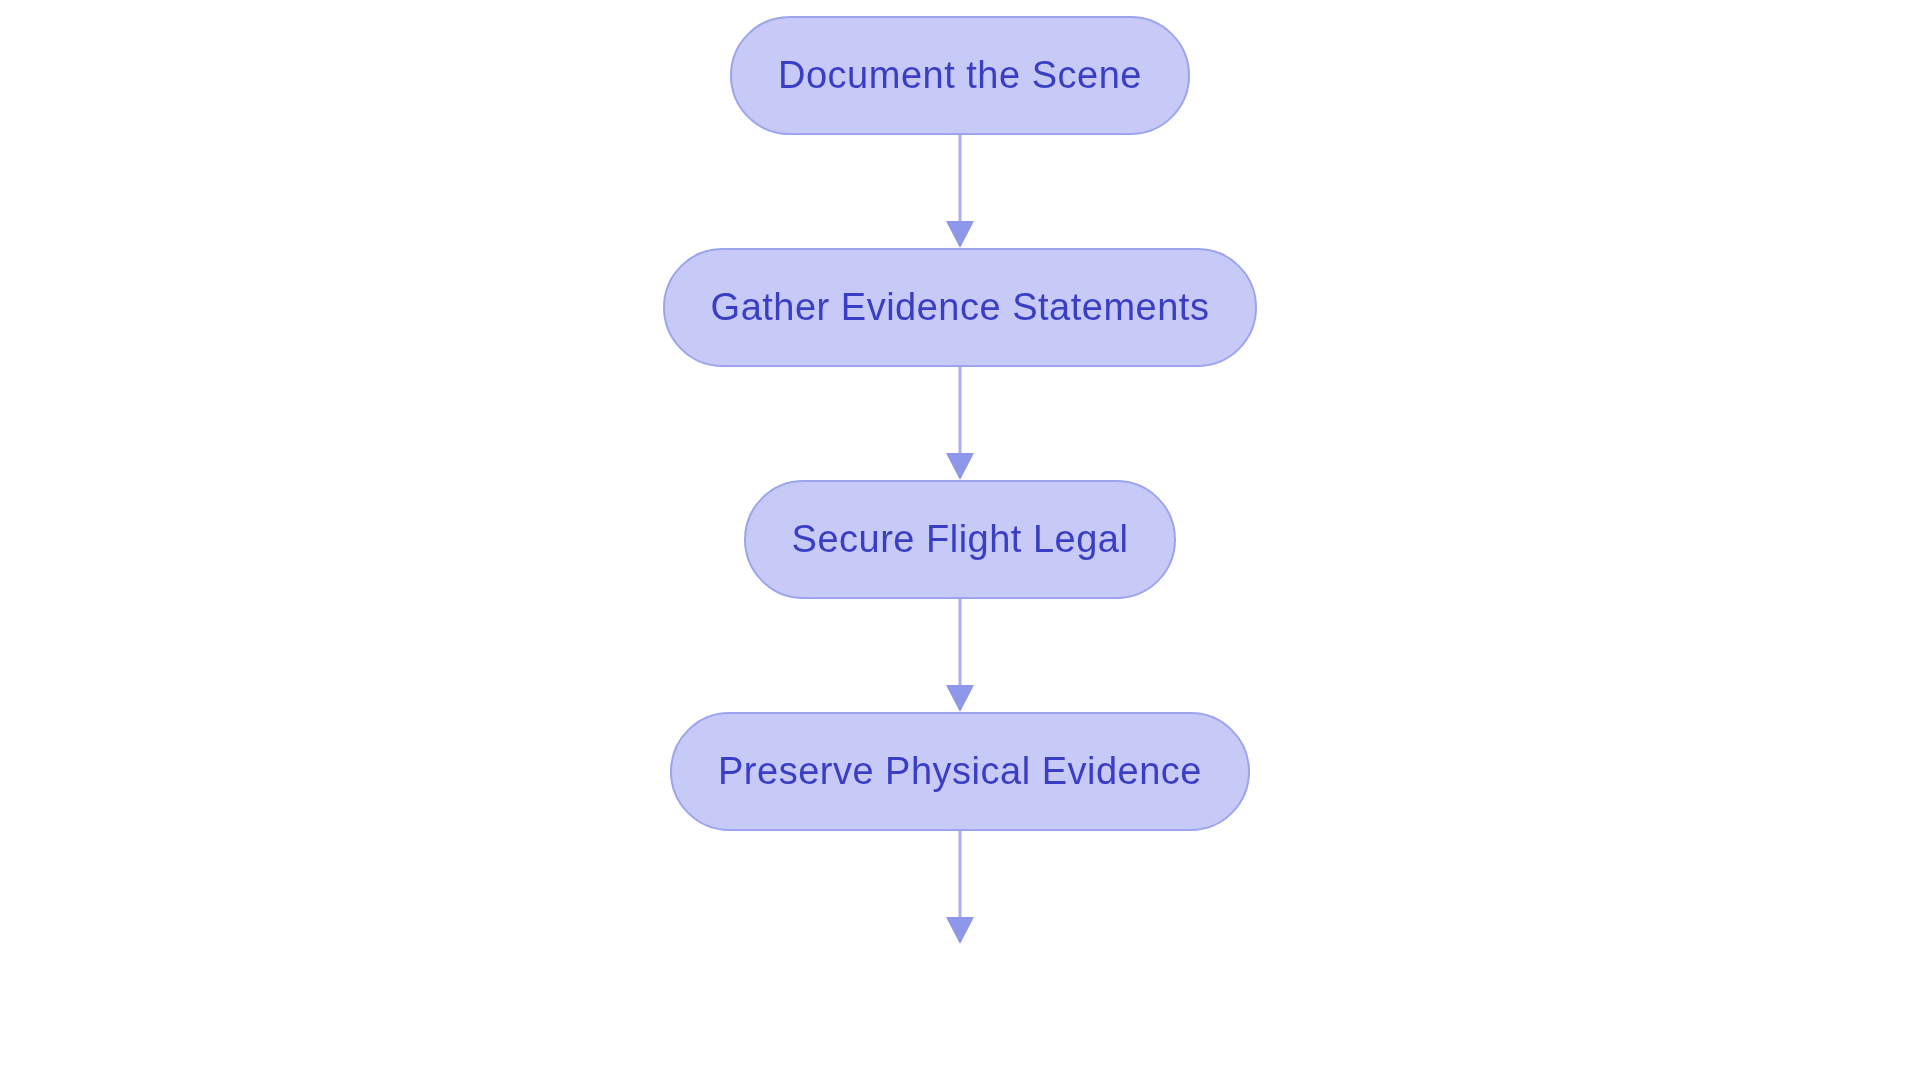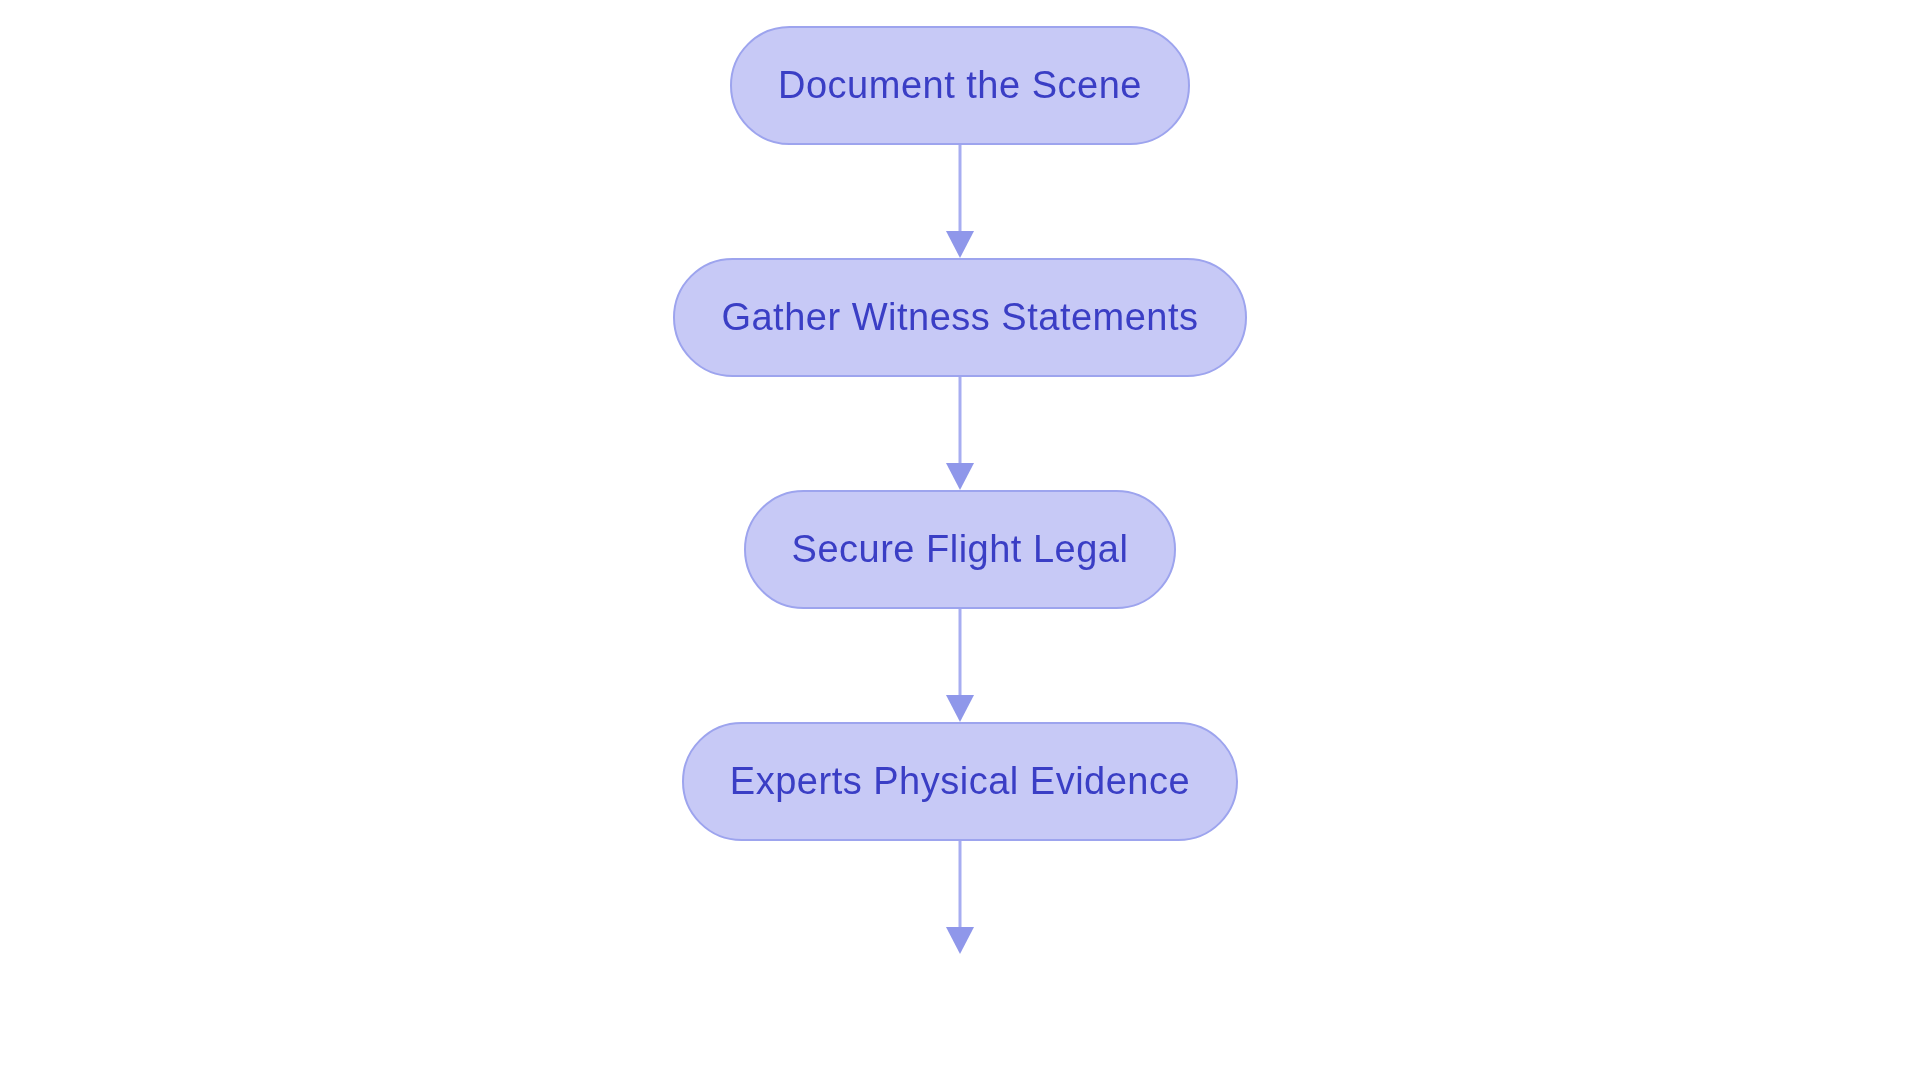--- a/index.html
+++ b/index.html
@@ -10,21 +10,21 @@
   .canvas {
     position: relative;
     width: 1920px;
     height: 1083px;
     background: #ffffff;
     overflow: hidden;
     font-family: "Liberation Sans", sans-serif;
     display: flex;
     flex-direction: column;
     align-items: center;
-    padding-top: 26px;
+    padding-top: 16px;
     box-sizing: border-box;
   }
   .flow-node {
     box-sizing: border-box;
     height: 119px;
     min-width: 340px;
     padding: 0 46px;
     border-radius: 60px;
     background: #c7c9f6;
     border: 2px solid #9da4ee;
@@ -73,39 +73,39 @@
   <div class="flow-node">
     <span>Document the Scene</span>
   </div>
 
   <div class="flow-arrow">
     <div class="shaft"></div>
     <div class="head"></div>
   </div>
 
   <div class="flow-node">
-    <span>Gather Witness Statements</span>
+    <span>Gather Evidence Statements</span>
   </div>
 
   <div class="flow-arrow">
     <div class="shaft"></div>
     <div class="head"></div>
   </div>
 
   <div class="flow-node">
     <span>Secure Flight Legal</span>
   </div>
 
   <div class="flow-arrow">
     <div class="shaft"></div>
     <div class="head"></div>
   </div>
 
   <div class="flow-node">
-    <span>Experts Physical Evidence</span>
+    <span>Preserve Physical Evidence</span>
   </div>
 
   <div class="flow-arrow">
     <div class="shaft"></div>
     <div class="head"></div>
   </div>
 
 
 </div>
 

